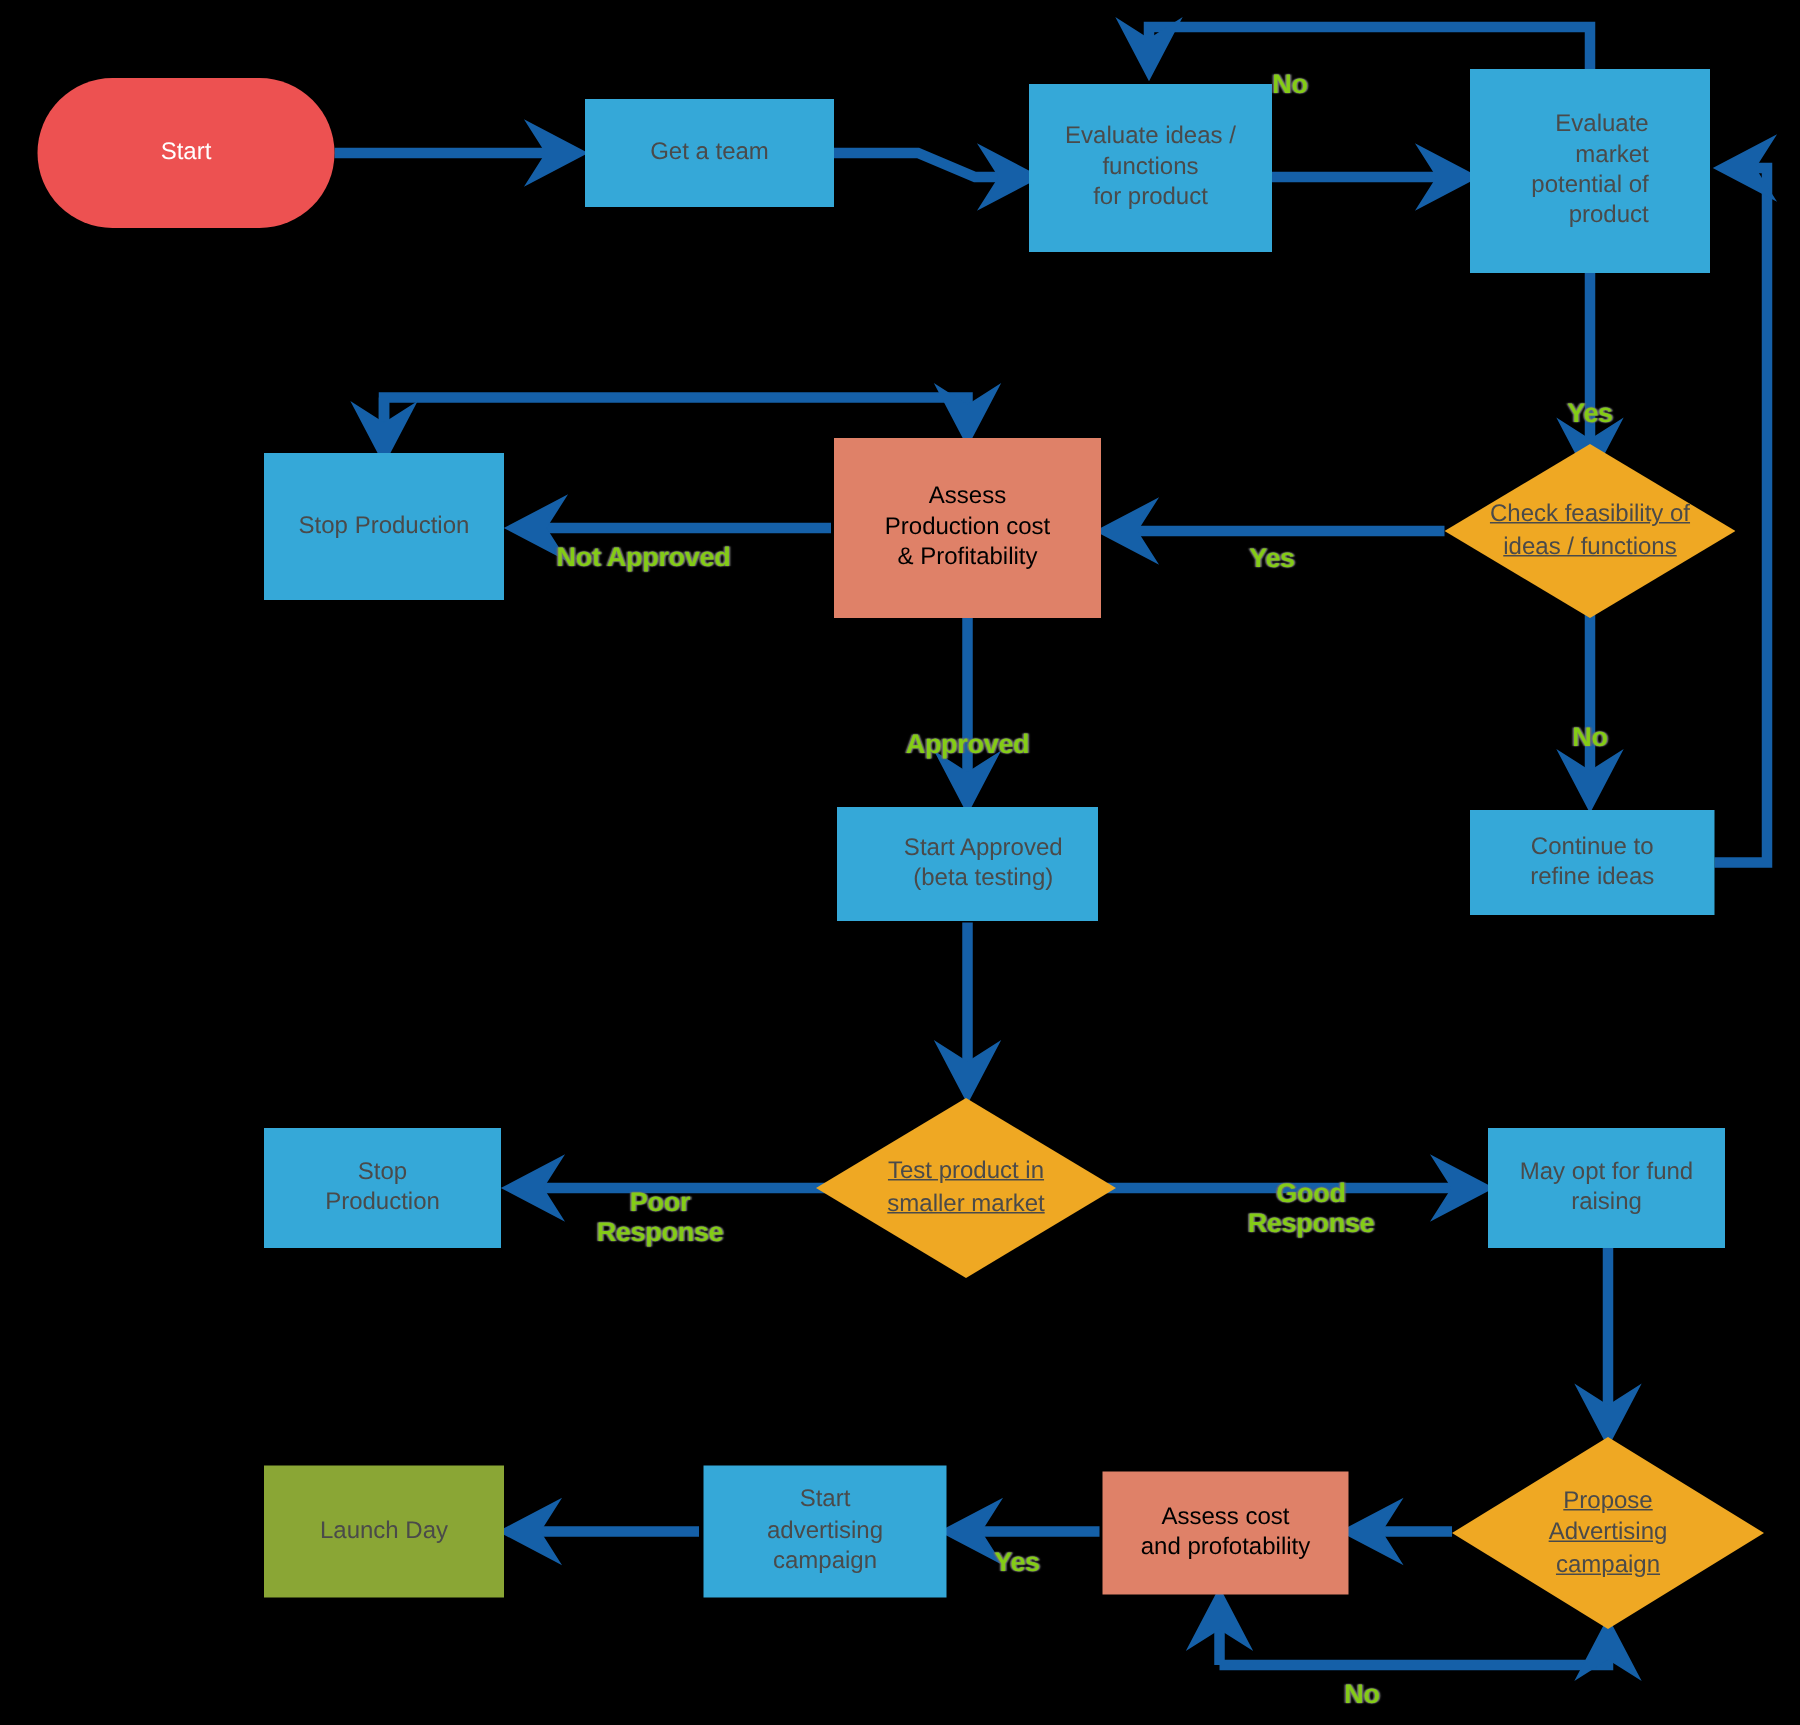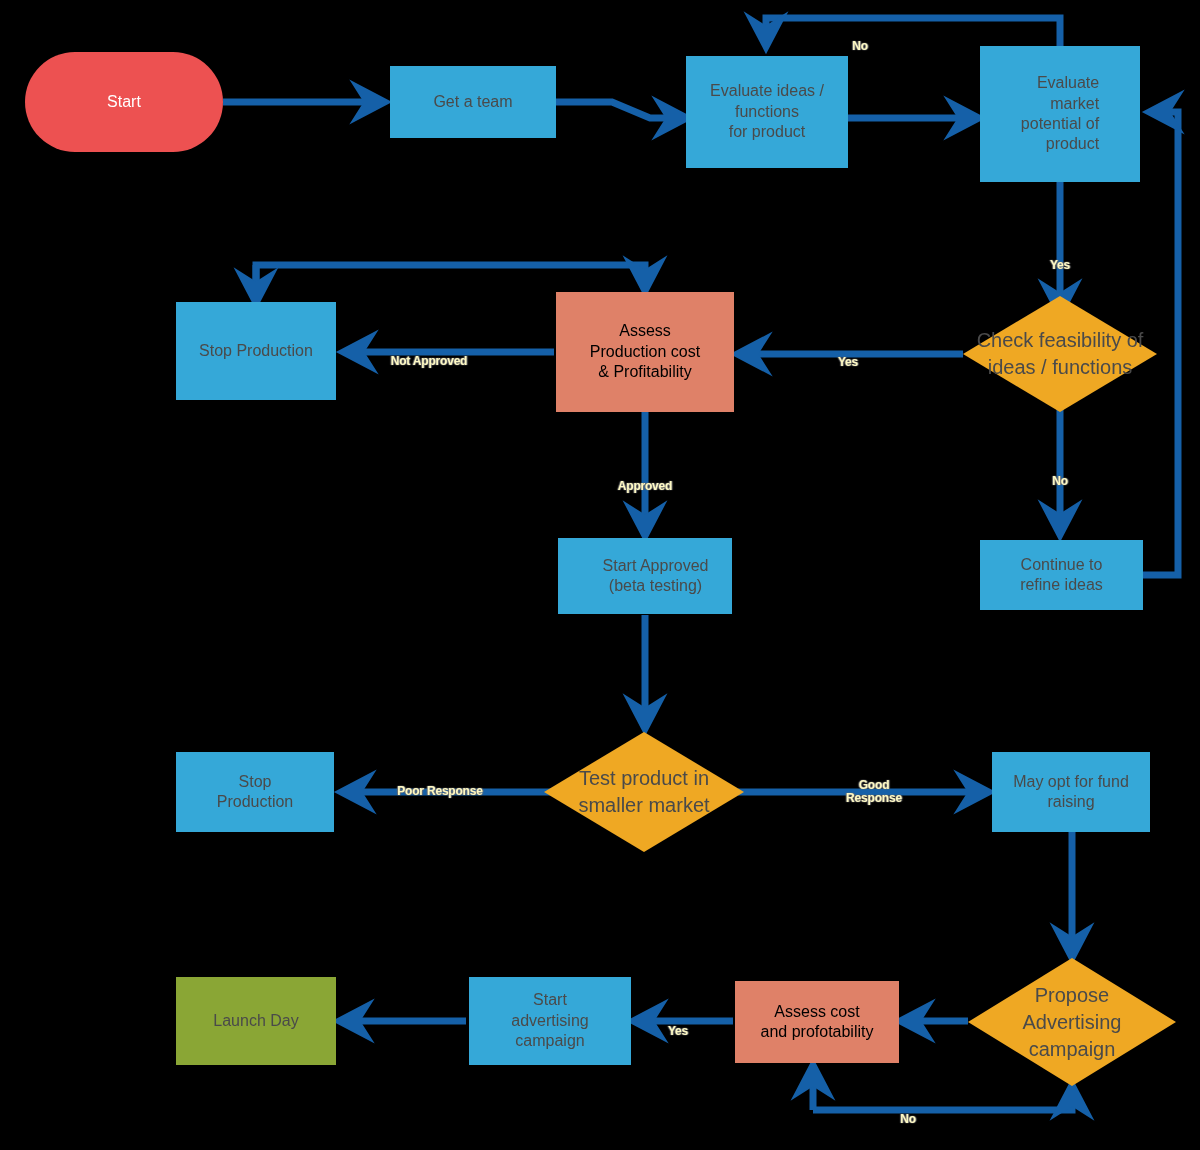--- a/index.html
+++ b/index.html
@@ -14,23 +14,23 @@
 
   .n-blue{background:#35A8D8;color:#4a4a4a;font-size:16px;}
   .n-salmon{background:#DF8168;color:#000000;font-size:16px;}
   .n-olive{background:#8AA635;color:#4a4a4a;font-size:16px;}
   .n-red{background:#ED5151;color:#ffffff;font-size:16px;border-radius:100px;}
 
   .diamond{position:absolute;display:flex;align-items:center;justify-content:center;}
   .diamond .dshape{position:absolute;left:0;top:0;width:100%;height:100%;
     background:#EFA823;
     clip-path:polygon(50% 0%,100% 50%,50% 100%,0% 50%);}
-  .diamond .lbl{position:relative;z-index:2;color:#4a4a4a;font-size:20px;line-height:1.35;text-align:center;white-space:pre-line;}
-
-  .edge-label{position:absolute;color:#fef9c3;font-size:12px;font-weight:700;
+  .diamond .lbl{position:relative;z-index:2;color:#4a4a4a;font-size:16px;line-height:1.35;text-align:center;white-space:pre-line;text-decoration:underline;}
+
+  .edge-label{position:absolute;color:#84cc16;font-size:18px;font-weight:700;
     text-align:center;line-height:1.1;white-space:pre-line;
     text-shadow:0 0 1px #7d7d7d, 1px 0 1px #6e6e6e, -1px 0 1px #6e6e6e;
     letter-spacing:-0.2px;}
 </style>
 </head>
 <body>
 
 <div id="stage">
 
   <svg id="svgroot" viewBox="0 0 1200 1150">

